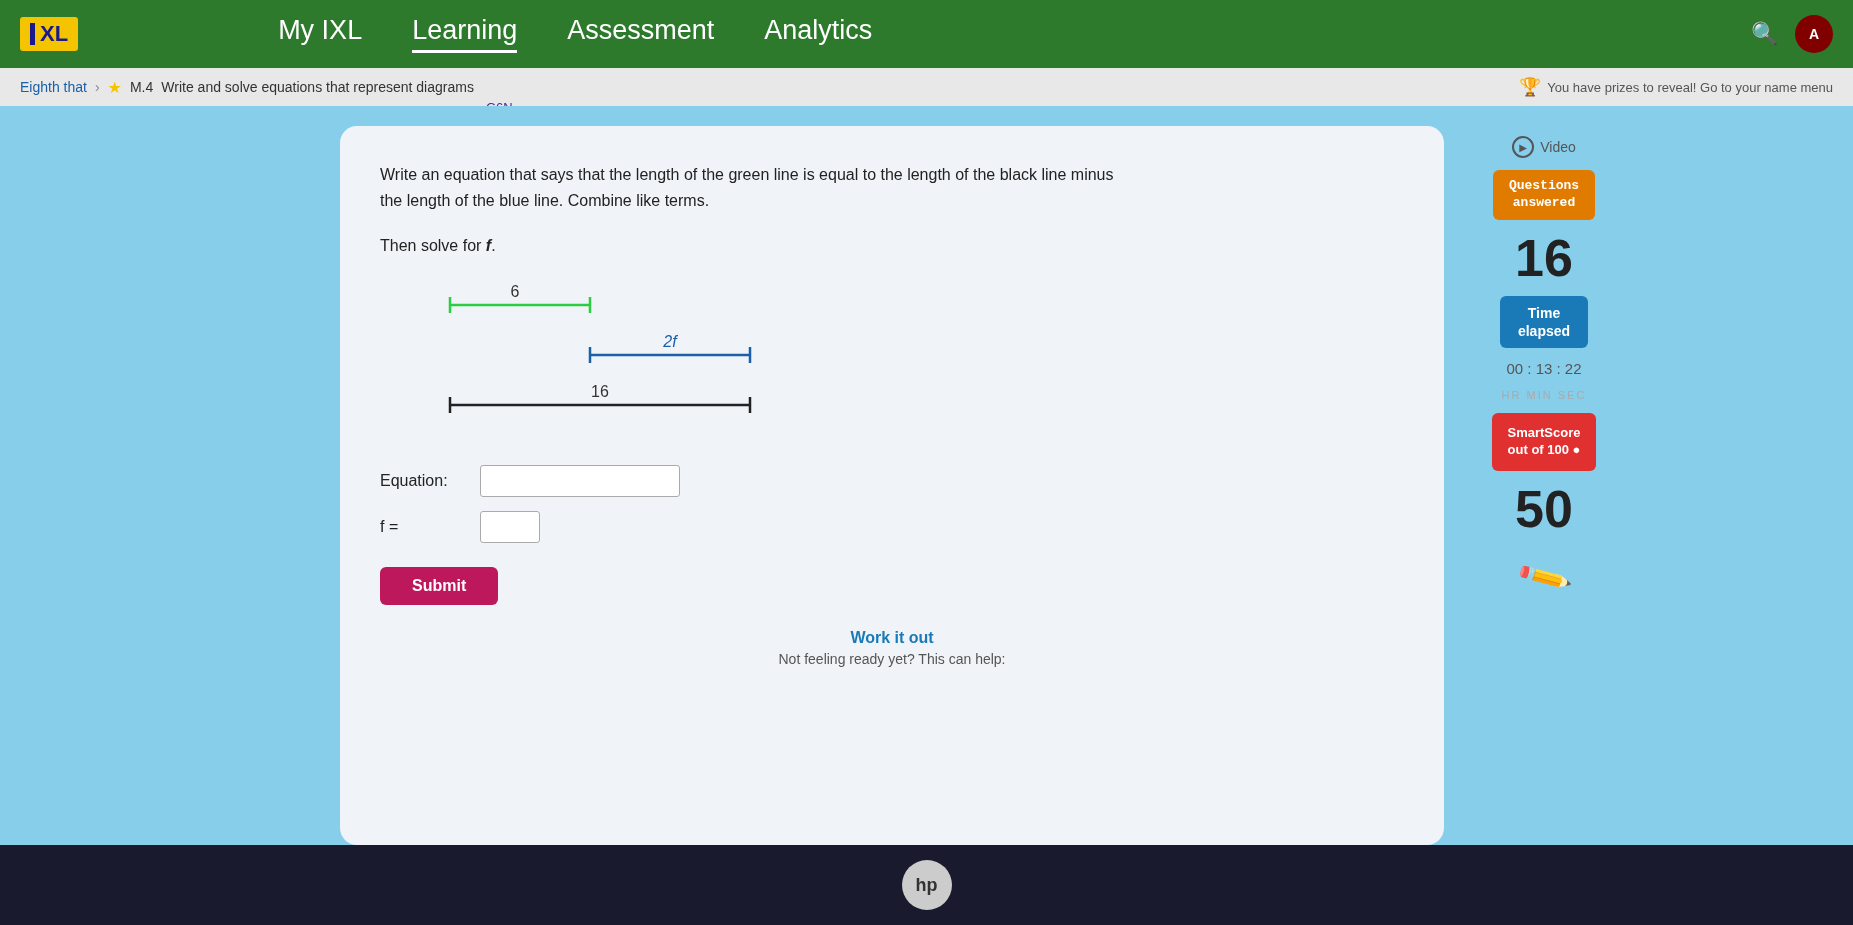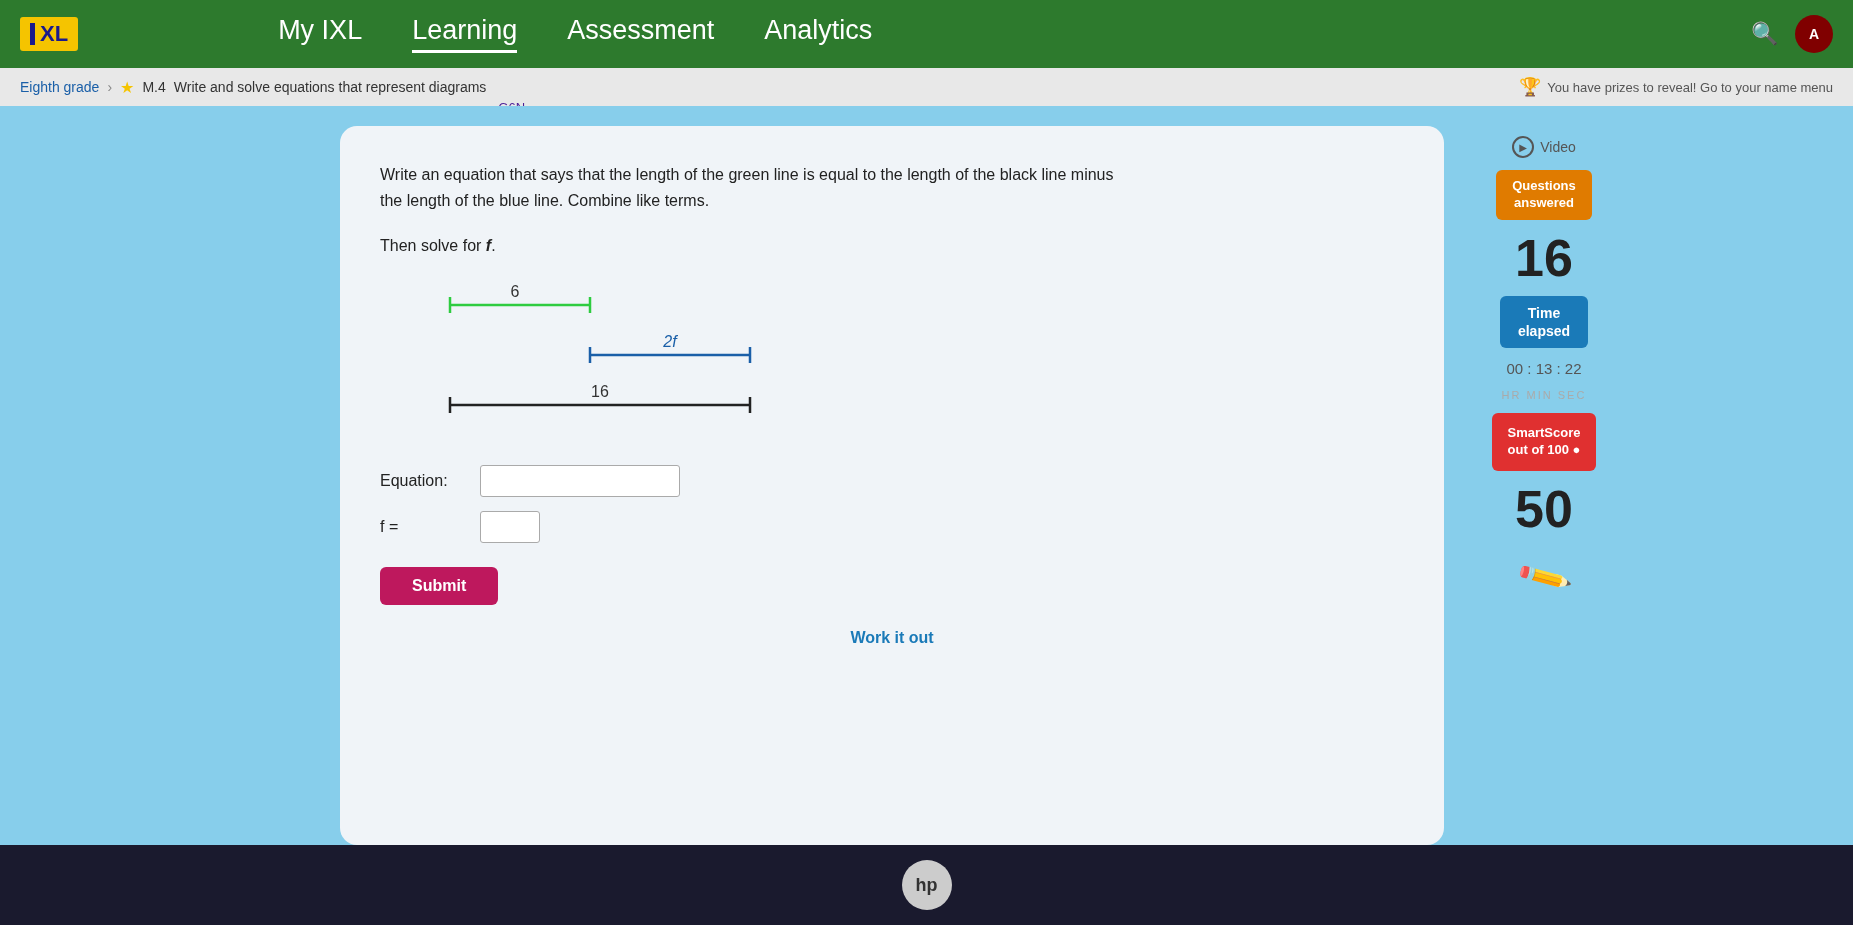--- a/index.html
+++ b/index.html
@@ -243,20 +243,21 @@
       background: #e07b00;
       color: #fff;
       border: none;
       border-radius: 6px;
       padding: 8px 16px;
       font-size: 13px;
       font-weight: bold;
       cursor: pointer;
       text-align: center;
       line-height: 1.3;
+      font-family: Liberation Mono, monospace;
     }
 
     .score-number {
       font-size: 52px;
       font-weight: bold;
       color: #222;
       line-height: 1;
     }
 
     .time-btn {
@@ -347,21 +348,21 @@
     <span class="nav-link">Assessment</span>
     <span class="nav-link">Analytics</span>
   </div>
   <div class="nav-right">
     <button class="search-icon-btn">🔍</button>
     <div class="avatar-circle">A</div>
   </div>
 </div>
 
 <div class="breadcrumb-bar">
-  <a href="#">Eighth grade</a>
+  <a href="#">Eighth that</a>
   <span class="sep">›</span>
   <span class="star-icon">★</span>
   <span>M.4</span>
   <span>Write and solve equations that represent diagrams</span>
   <span class="code-badge">G6N</span>
   <div class="prize-notice">
     <span class="prize-icon">🏆</span>
     <span>You have prizes to reveal! Go to your name menu</span>
   </div>
 </div>
@@ -406,20 +407,21 @@
       <div class="field-row">
         <span class="field-label">f =</span>
         <input class="text-input f-input" type="text" value="" style="">
       </div>
     </div>
 
     <button class="submit-btn">Submit</button>
 
     <div class="work-it-out">
       <a href="#" class="work-link">Work it out</a>
+      <div class="not-ready">Not feeling ready yet? This can help:</div>
     </div>
 
   </div>
 
   <div class="right-sidebar">
 
     <div class="video-link">
       <div class="play-circle">▶</div>
       <span>Video</span>
     </div>

